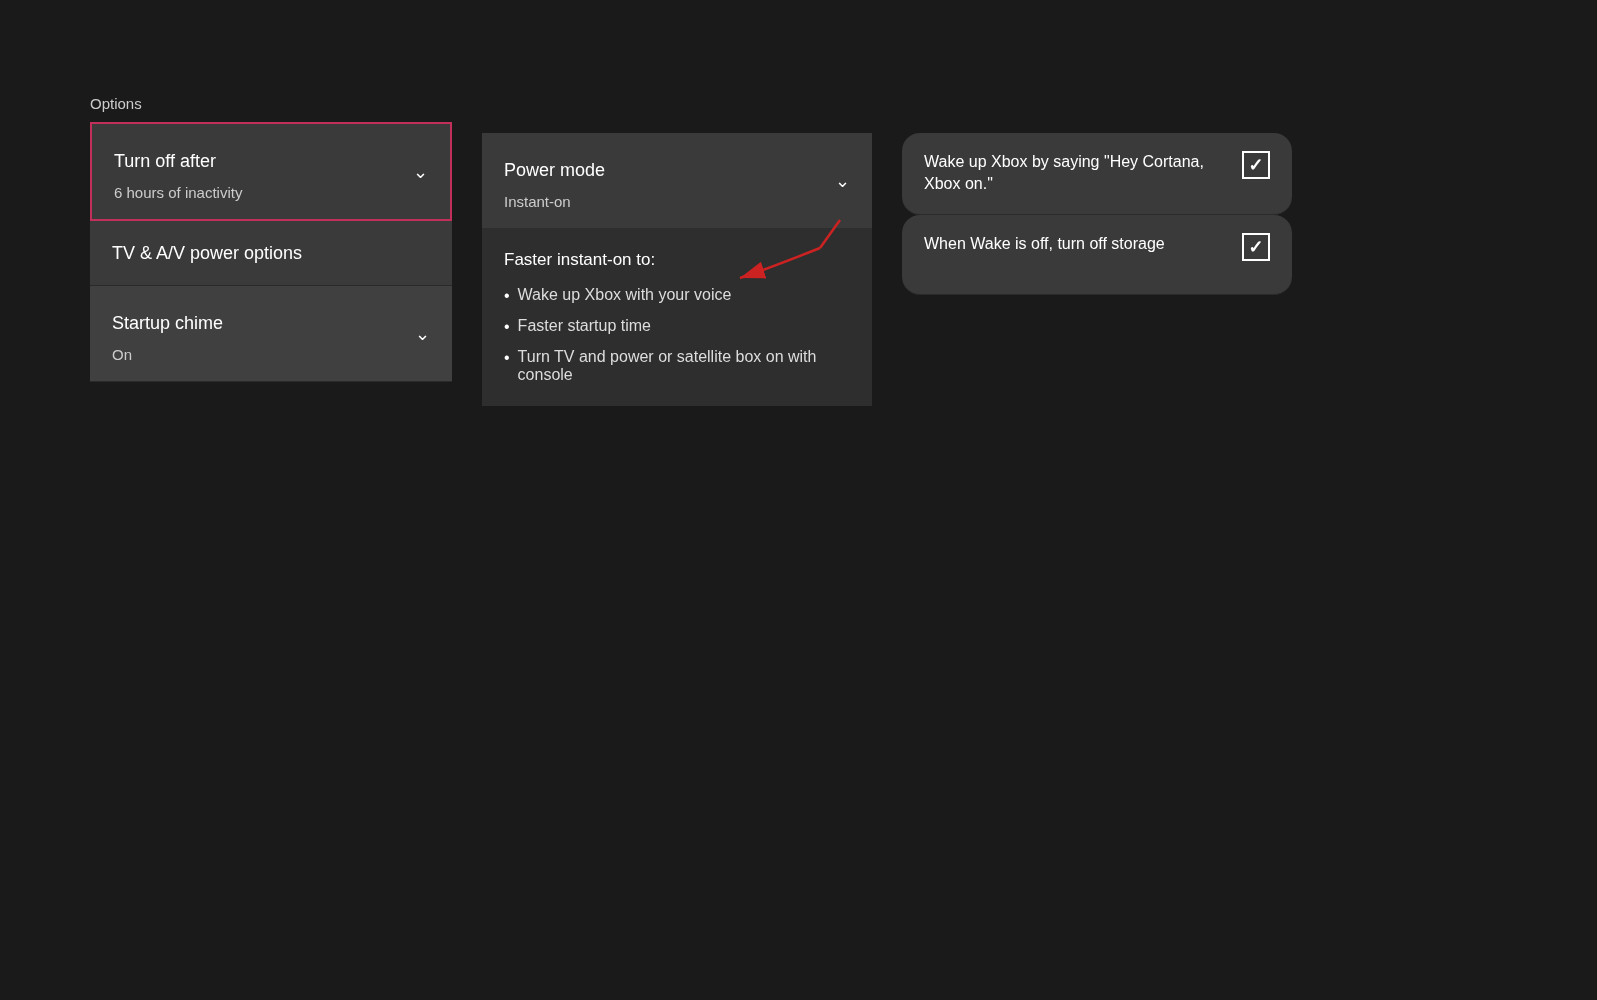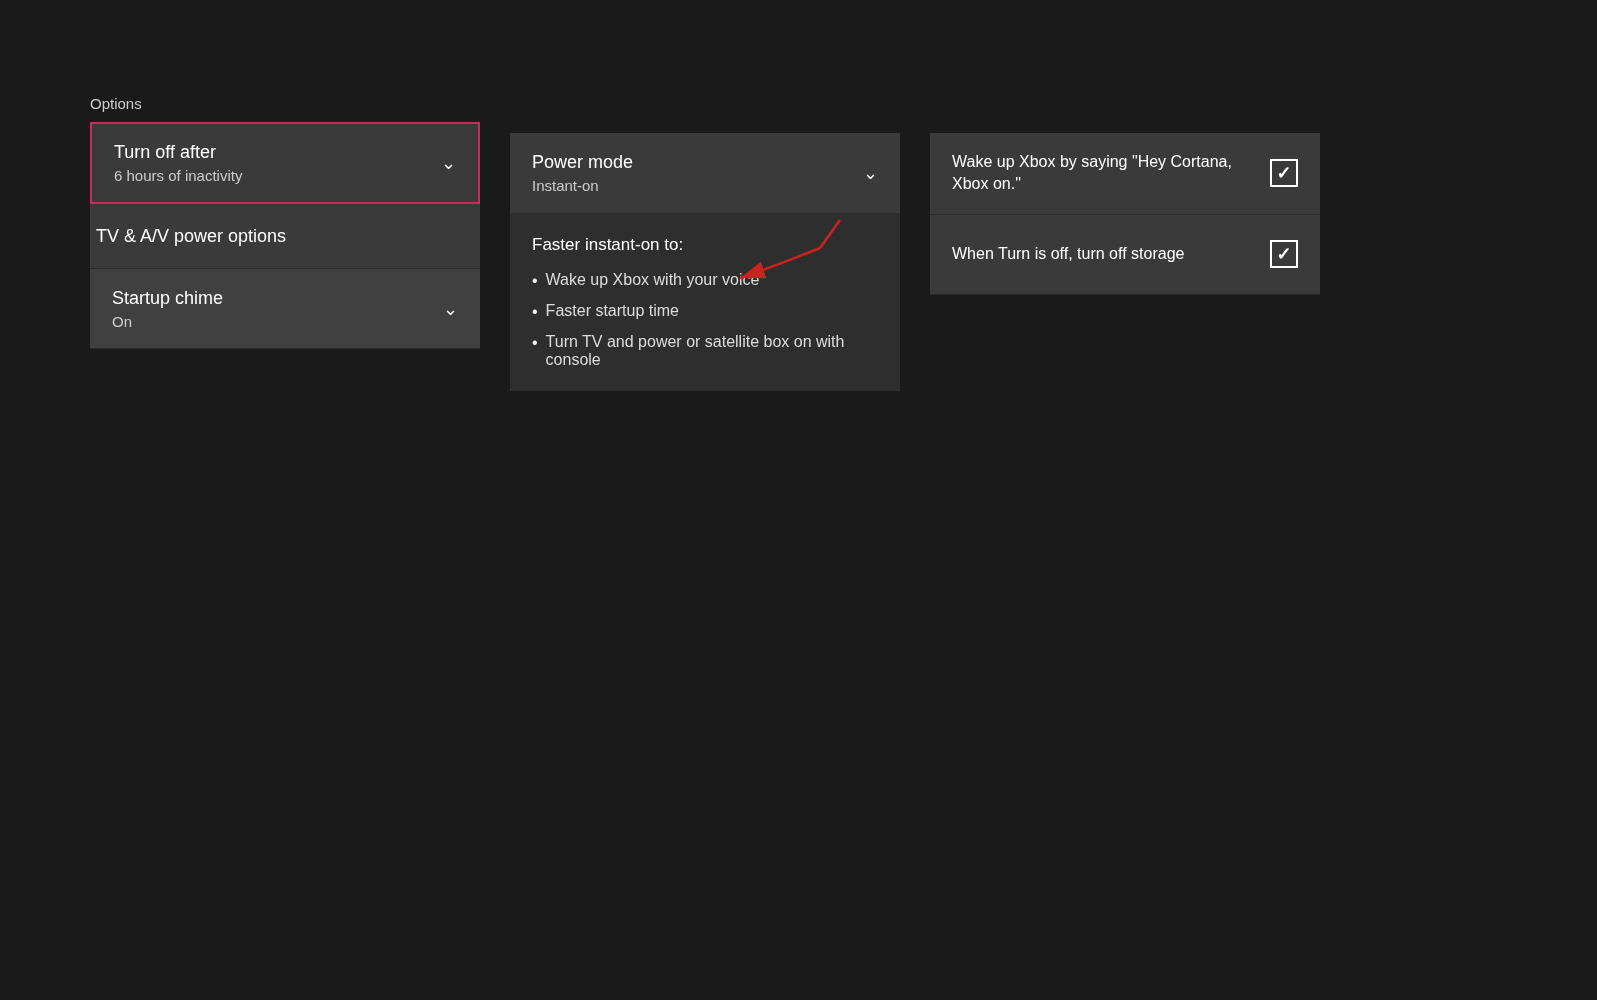--- a/index.html
+++ b/index.html
@@ -41,21 +41,21 @@
       display: flex;
       gap: 30px;
       align-items: flex-start;
     }
 
     
     .left-column {
       display: flex;
       flex-direction: column;
       gap: 0;
-      width: 390px;
+      width: 362px;
     }
 
     .options-label {
       font-size: 15px;
       font-weight: 400;
       color: #cccccc;
       margin-bottom: 10px;
     }
 
     .dropdown-item {
@@ -70,42 +70,43 @@
     }
 
     .dropdown-item.highlighted {
       border: 2px solid #c0305a;
       background-color: #3a3a3a;
     }
 
     .dropdown-item-content {
       display: flex;
       flex-direction: column;
-      gap: 4px;
+      gap: 12px;
+      margin-top: 9px;
     }
 
     .dropdown-item-title {
       font-size: 18px;
       font-weight: 400;
       color: #ffffff;
     }
 
     .dropdown-item-subtitle {
       font-size: 15px;
       color: #cccccc;
     }
 
     .chevron-icon {
       font-size: 18px;
       color: #ffffff;
     }
 
     .flat-item {
       background-color: #3a3a3a;
-      padding: 18px 6px;
+      padding: 18px 22px;
       display: flex;
       align-items: center;
       min-height: 65px;
       border-bottom: 1px solid #2a2a2a;
       cursor: pointer;
     }
 
     .flat-item-label {
       font-size: 18px;
       color: #ffffff;
@@ -169,24 +170,24 @@
       flex-direction: column;
       gap: 0;
       margin-top: 38px;
     }
 
     .checkbox-item {
       background-color: #3a3a3a;
       padding: 18px 22px;
       display: flex;
       justify-content: space-between;
-      align-items: center;
       min-height: 80px;
       border-bottom: 1px solid #2a2a2a;
       cursor: pointer;
+      border-radius: 18px;
     }
 
     .checkbox-label {
       font-size: 16px;
       color: #ffffff;
       max-width: 300px;
       line-height: 1.4;
     }
 
     .checkbox-box {
@@ -295,21 +296,21 @@
     </div>
 
     <div class="right-column">
 
       <div class="checkbox-item">
         <span class="checkbox-label">Wake up Xbox by saying "Hey Cortana, Xbox on."</span>
         <div class="checkbox-box checked"></div>
       </div>
 
       <div class="checkbox-item">
-        <span class="checkbox-label">When Turn is off, turn off storage</span>
+        <span class="checkbox-label">When Wake is off, turn off storage</span>
         <div class="checkbox-box checked"></div>
       </div>
 
 
     </div>
 
   </div>
 </div>
 
 </body></html>

